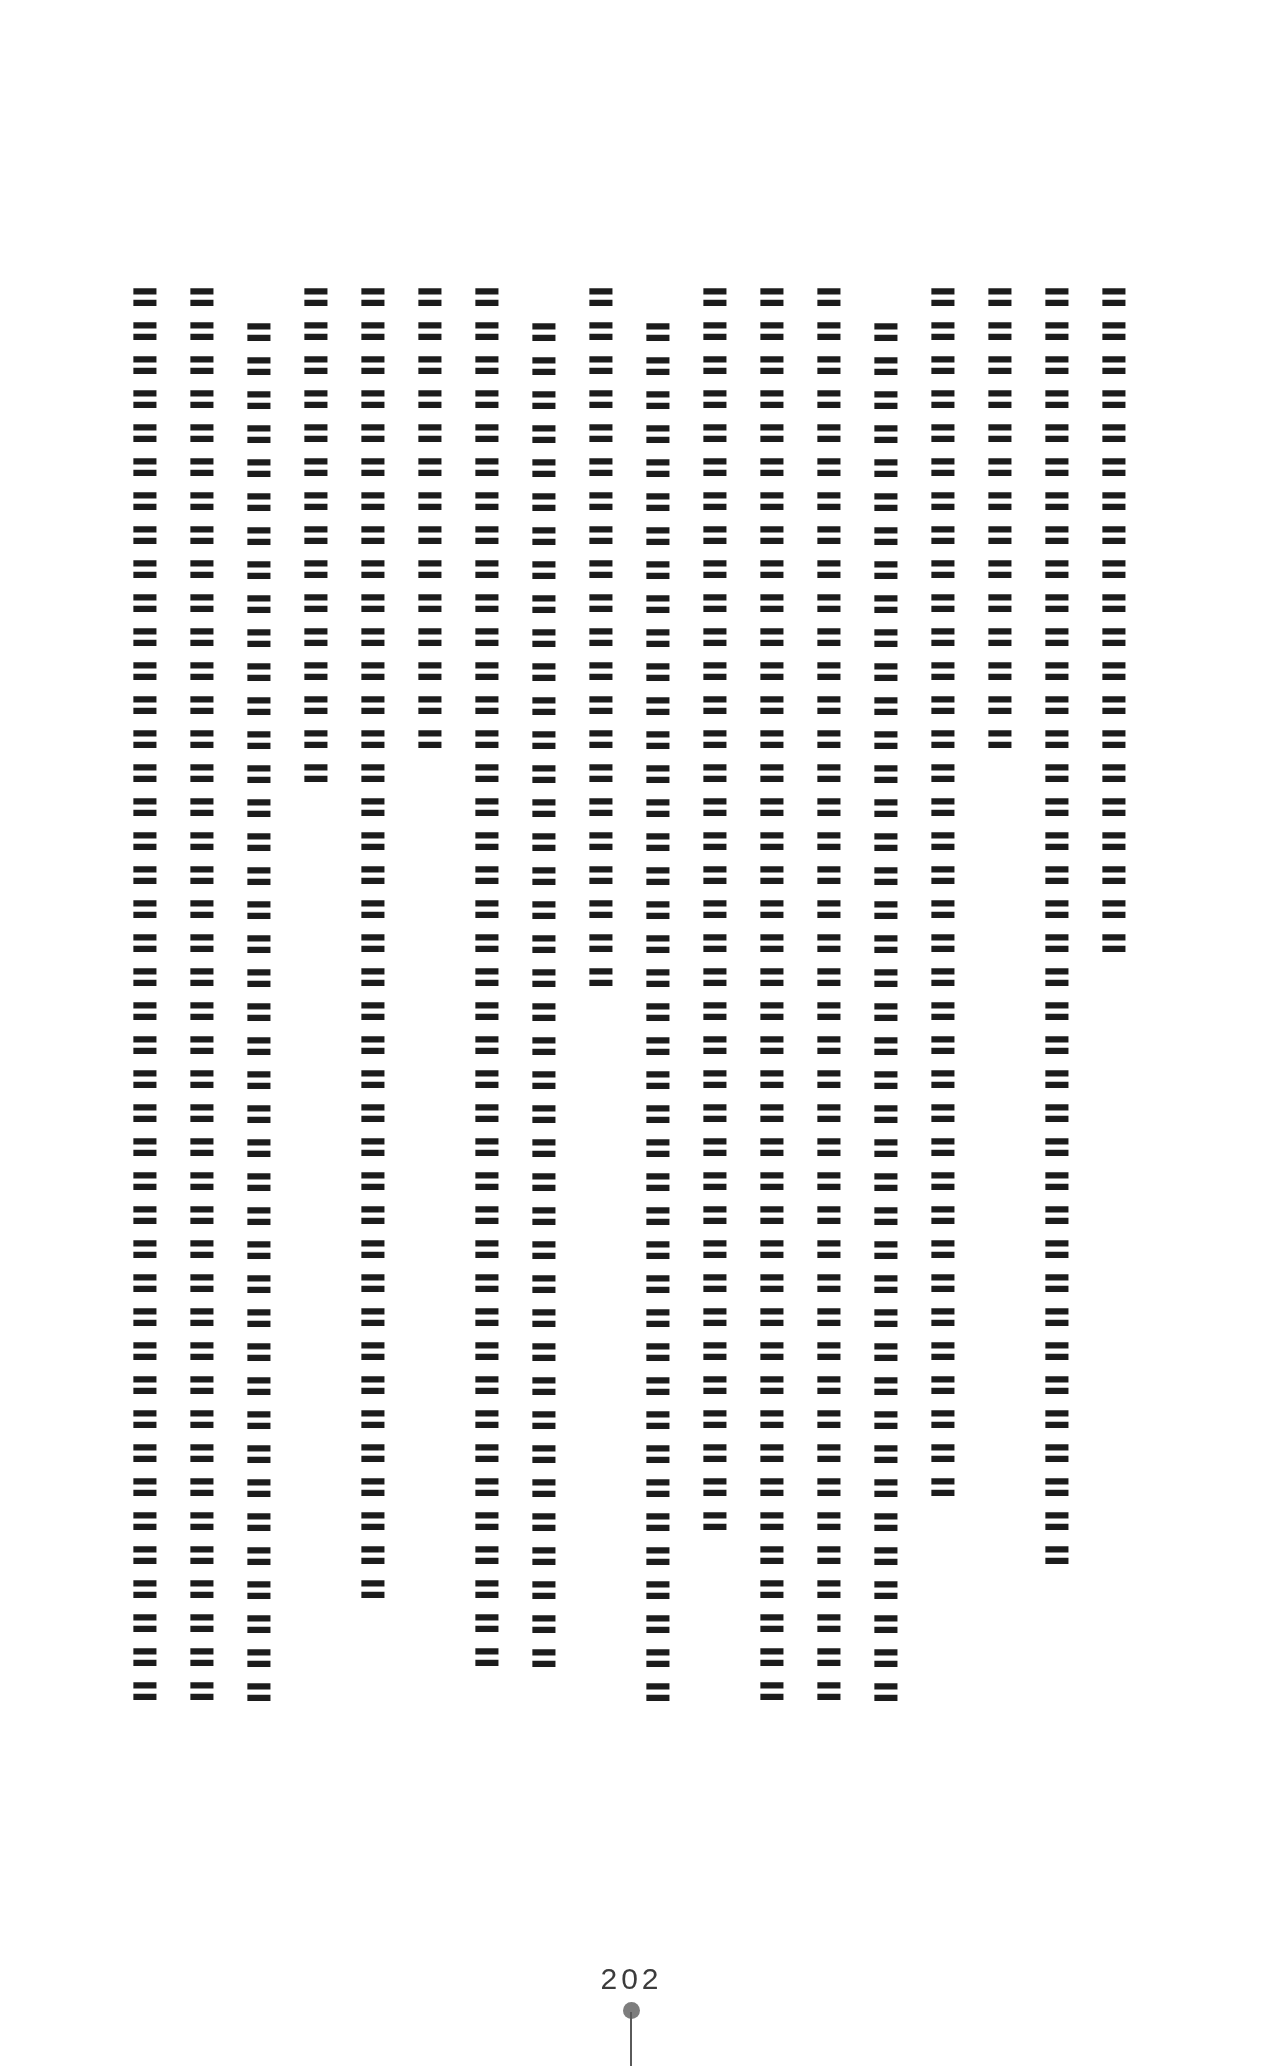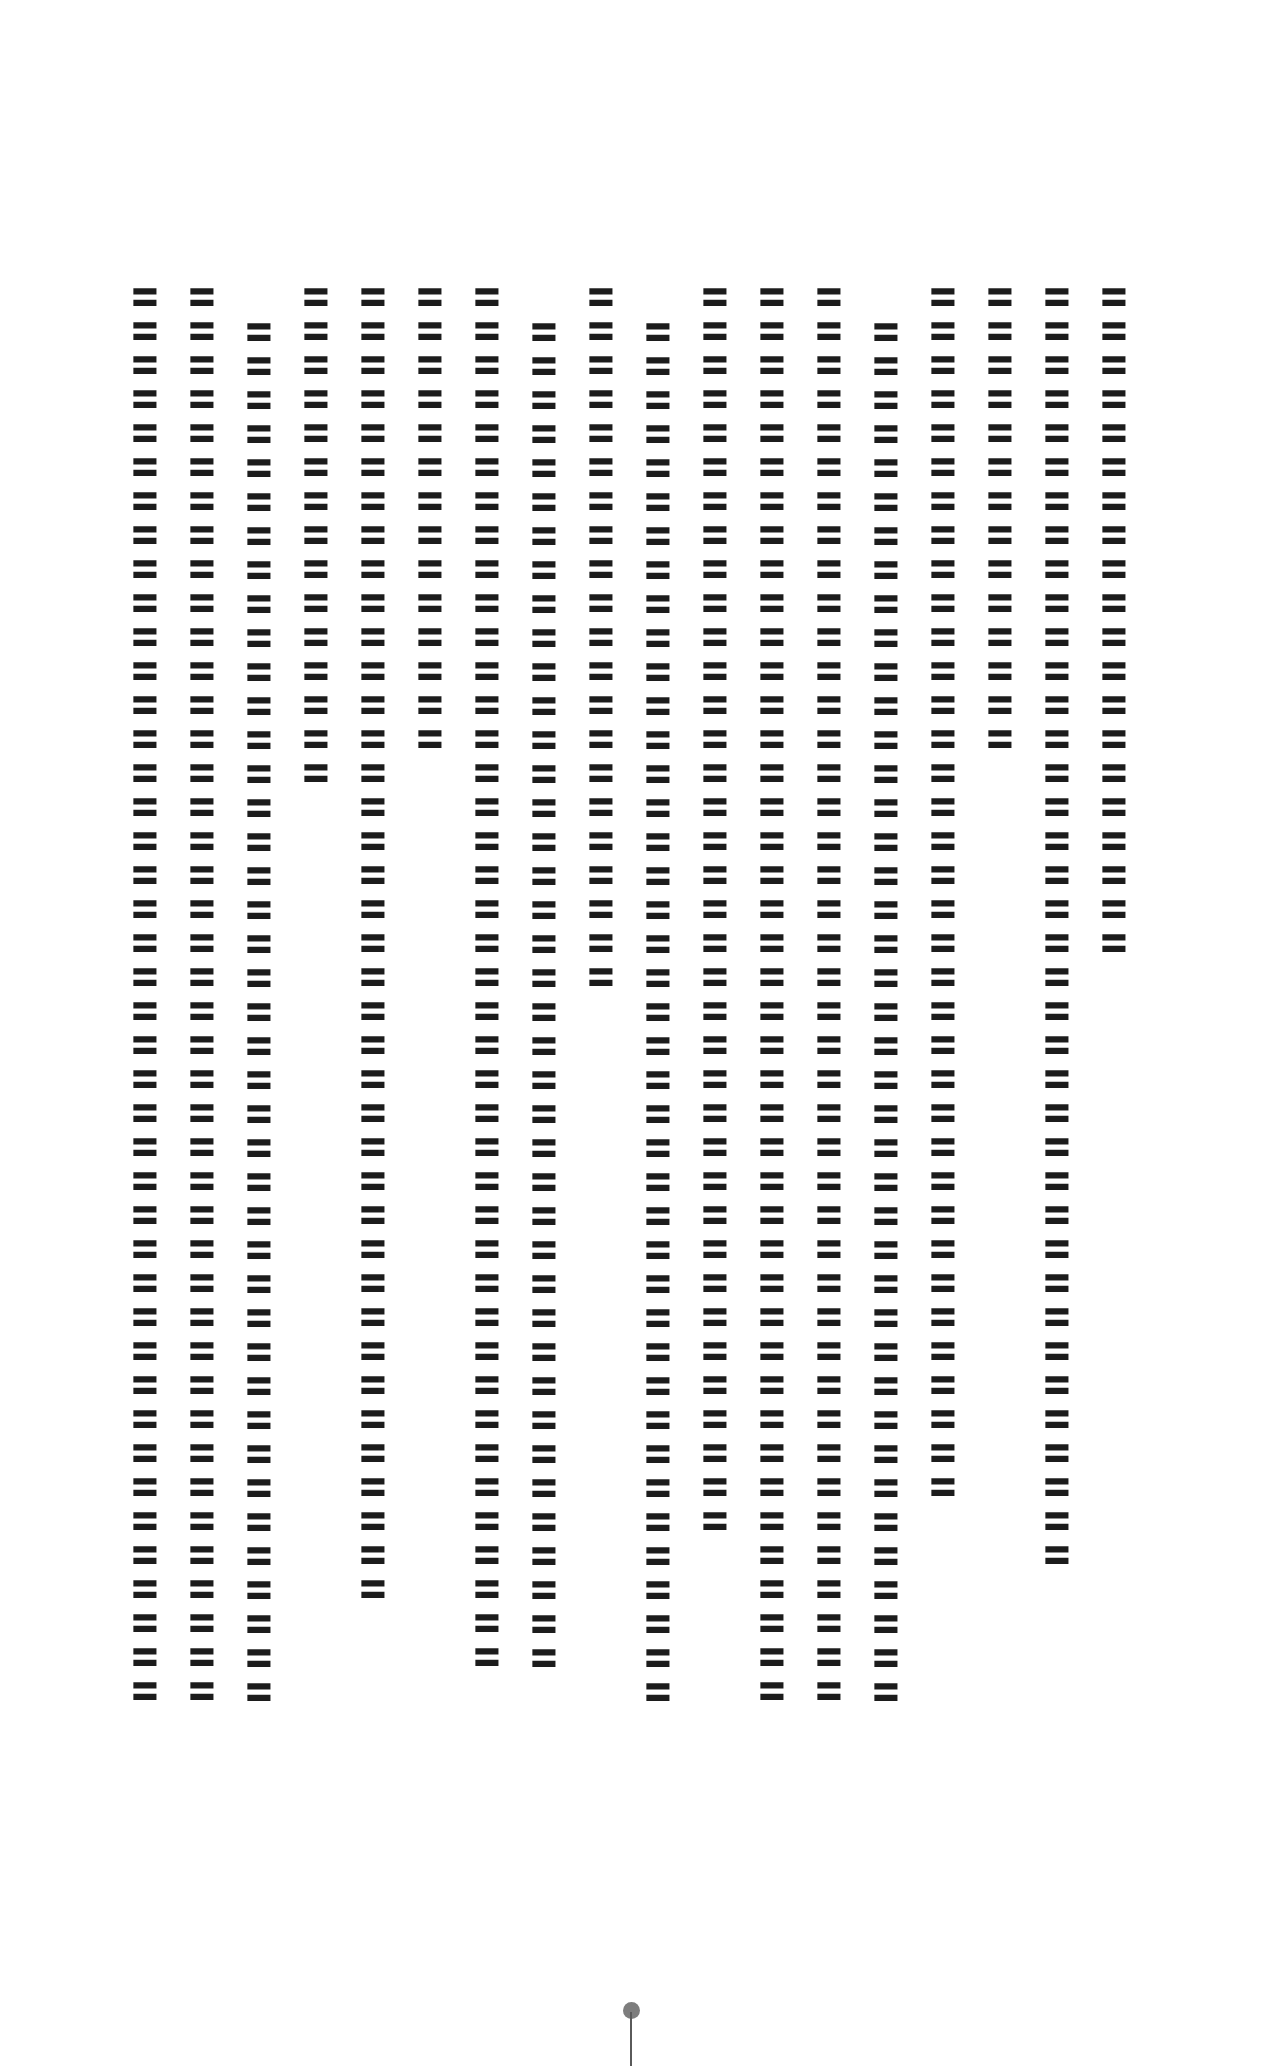--- a/index.html
+++ b/index.html
@@ -89,18 +89,19 @@
       <p class="tcol indent">〓〓〓〓〓〓〓〓〓〓〓〓〓〓〓〓〓〓〓〓〓〓〓〓〓〓〓〓〓〓〓〓〓〓〓〓〓〓〓〓</p>
       <p class="tcol">〓〓〓〓〓〓〓〓〓〓〓〓〓〓〓〓〓〓〓〓〓〓〓〓〓〓〓〓〓〓〓〓〓〓〓〓〓〓〓〓〓</p>
       <p class="tcol">〓〓〓〓〓〓〓〓〓〓〓〓〓〓</p>
       <p class="tcol">〓〓〓〓〓〓〓〓〓〓〓〓〓〓〓〓〓〓〓〓〓〓〓〓〓〓〓〓〓〓〓〓〓〓〓〓〓〓〓</p>
       <p class="tcol">〓〓〓〓〓〓〓〓〓〓〓〓〓〓〓</p>
       <p class="tcol indent">〓〓〓〓〓〓〓〓〓〓〓〓〓〓〓〓〓〓〓〓〓〓〓〓〓〓〓〓〓〓〓〓〓〓〓〓〓〓〓〓〓</p>
       <p class="tcol">〓〓〓〓〓〓〓〓〓〓〓〓〓〓〓〓〓〓〓〓〓〓〓〓〓〓〓〓〓〓〓〓〓〓〓〓〓〓〓〓〓〓</p>
       <p class="tcol">〓〓〓〓〓〓〓〓〓〓〓〓〓〓〓〓〓〓〓〓〓〓〓〓〓〓〓〓〓〓〓〓〓〓〓〓〓〓〓〓〓〓</p>
     </div>
 
+  <div class="footer-page-number">202</div>
 
   <div class="footer-ornament-circle"></div>
 
   <div class="footer-ornament-line"></div>
 
 </div>
 
 </body></html>

